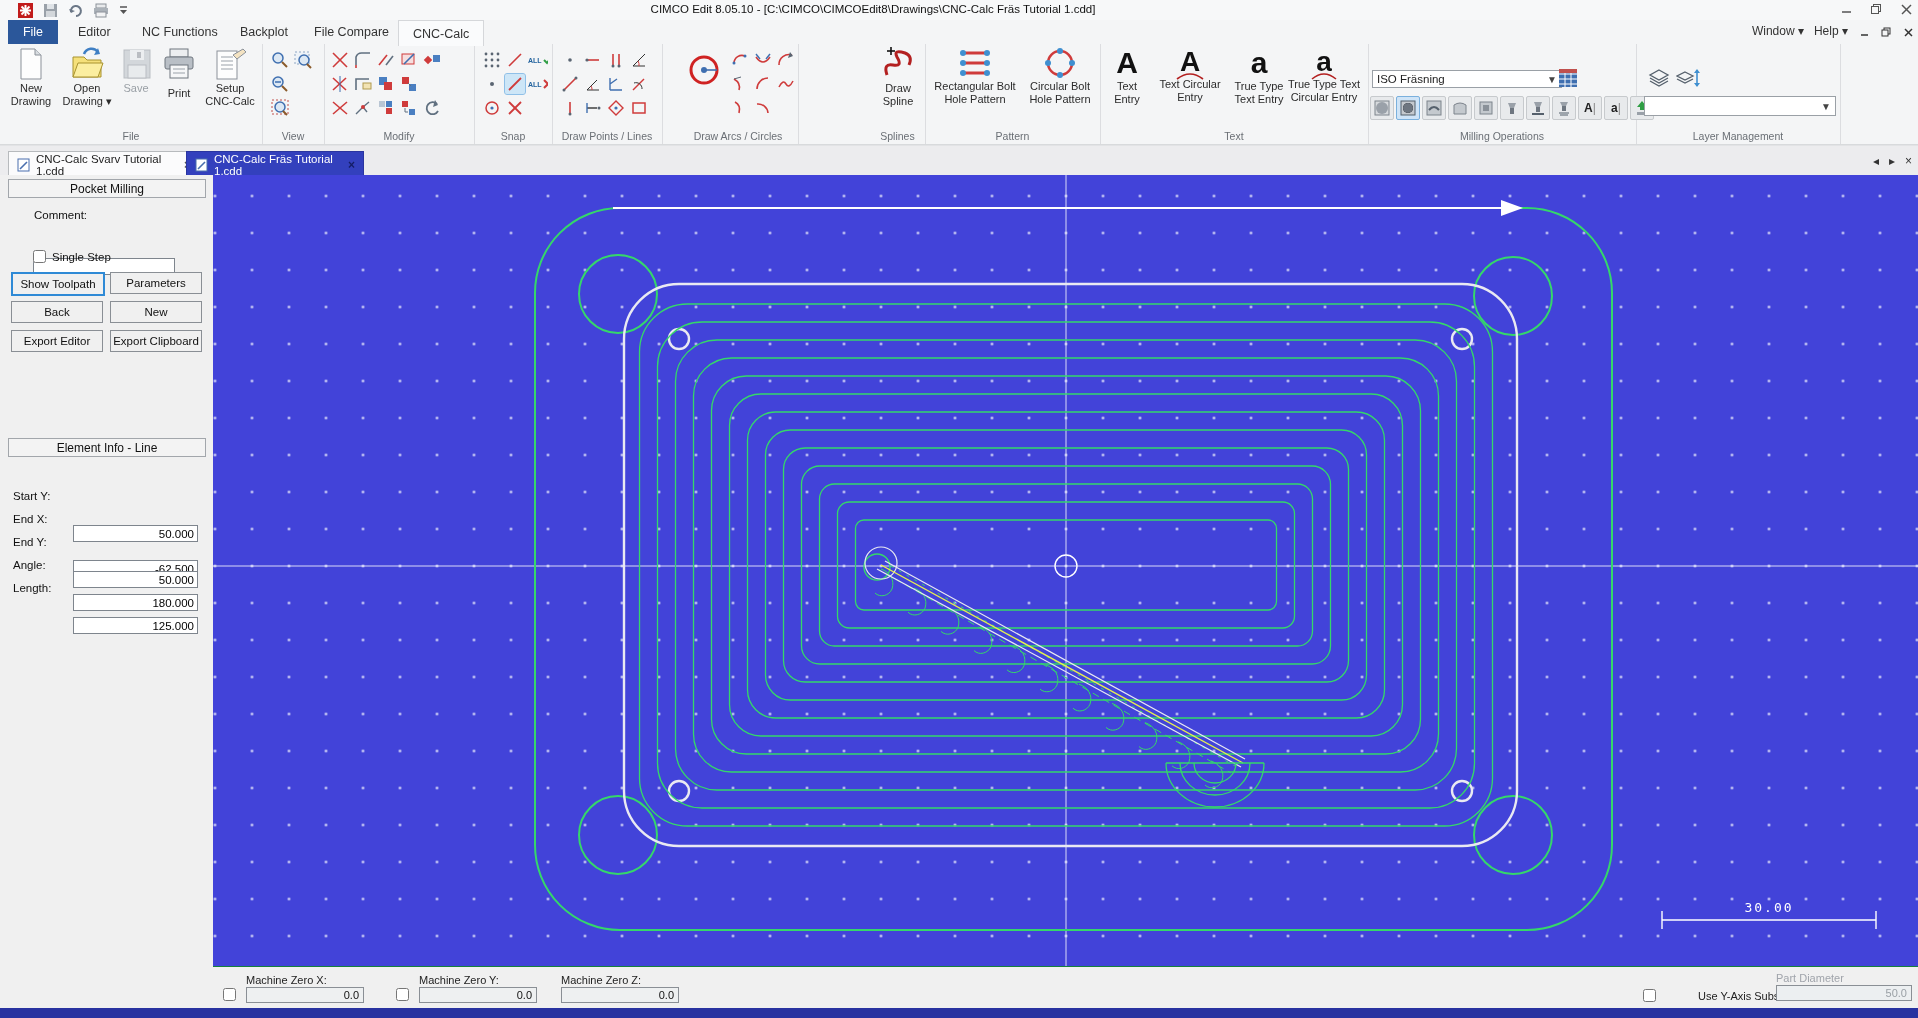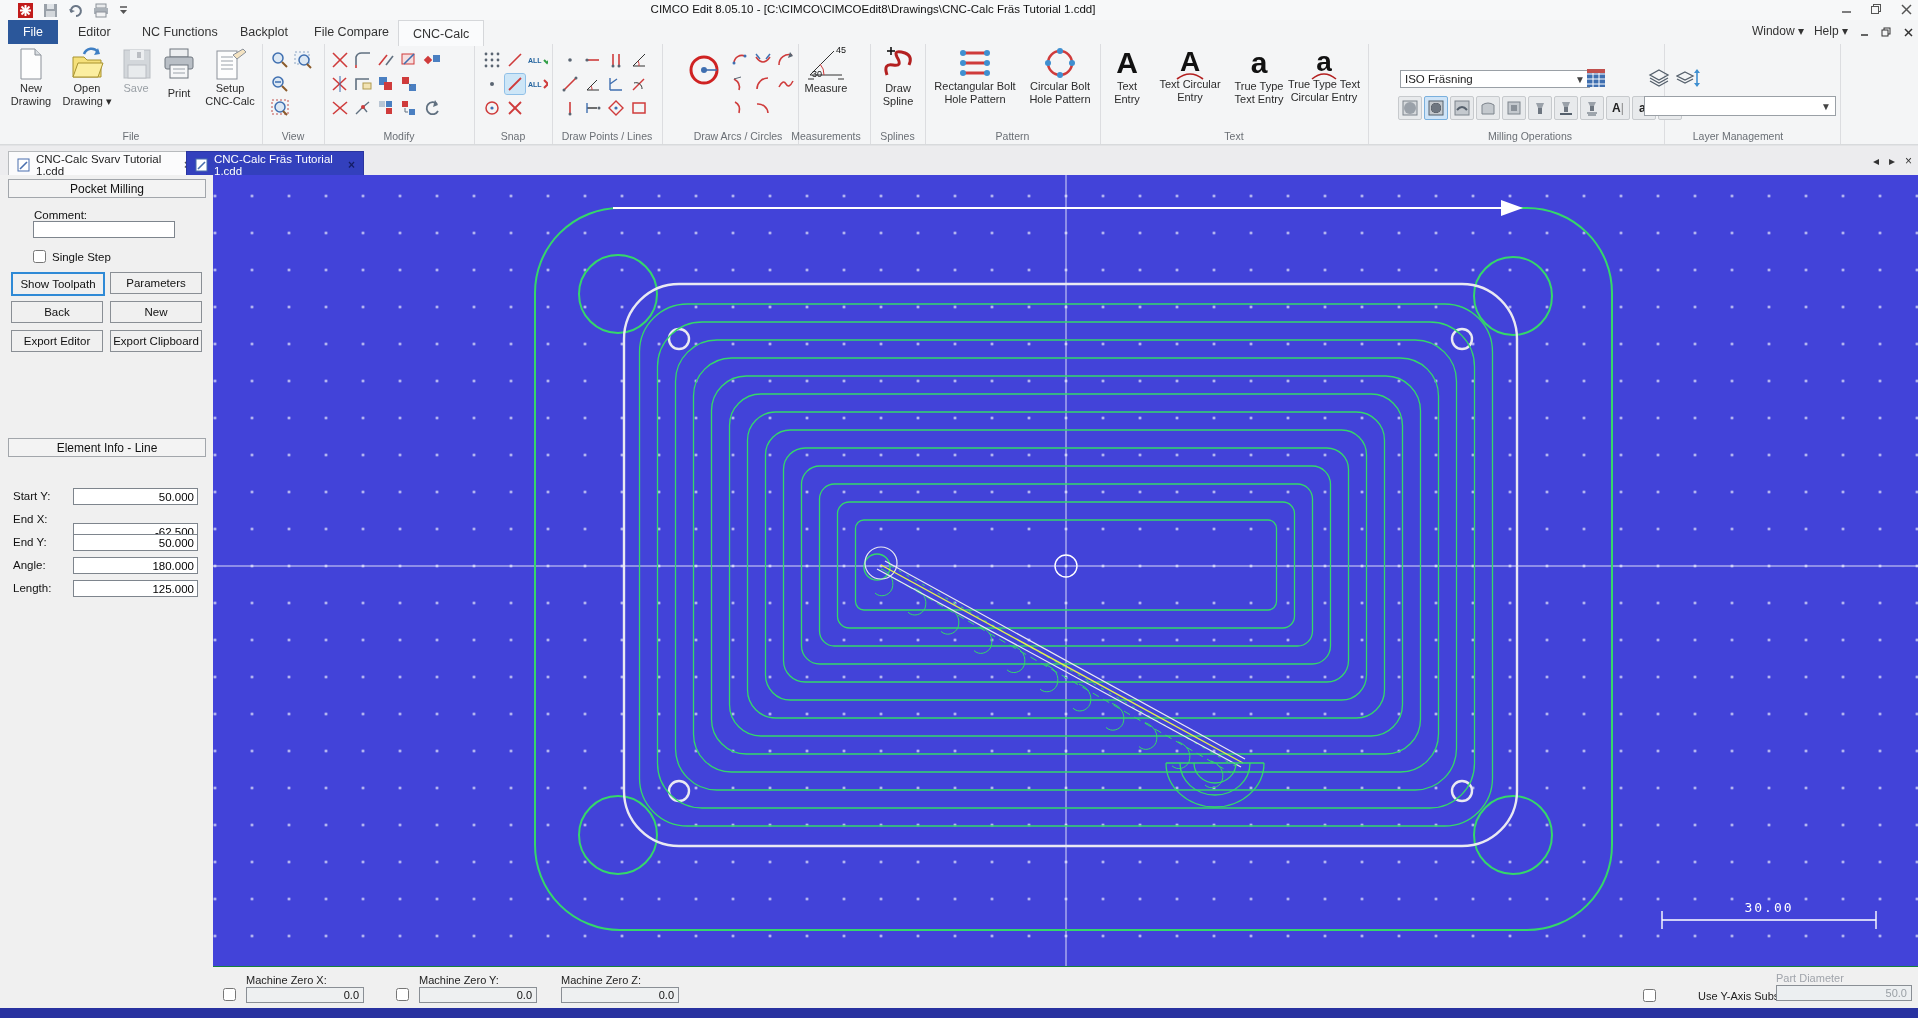--- a/index.html
+++ b/index.html
@@ -43,21 +43,21 @@
   .dtab .x{font-size:12px;font-weight:bold;}
   .dtab.inactive .x{color:#555;}
   .dtab.active .x{color:#141d66;}
   #tabnav{position:absolute;right:6px;top:8px;display:flex;gap:10px;color:#333;font-size:12px;}
   
   #panel{left:0;top:175px;width:213px;height:833px;background:#f0f0f0;border-right:1px solid #9aa0a6;}
   .hdrbox{position:absolute;left:8px;width:196px;height:17px;border:1px solid #a2a6ab;background:#f3f3f3;
           display:flex;align-items:center;justify-content:center;font-size:12px;color:#111;}
   .plabel{position:absolute;font-size:11.5px;color:#111;}
   .pinput{position:absolute;height:17px;background:#fff;border:1px solid #7e858d;font-size:11.5px;padding:0 3px;
-          font-family:"Liberation Sans",sans-serif;box-sizing:border-box;}
+          font-family:"Liberation Sans",sans-serif;box-sizing:border-box;margin-top:37px;}
   .pbtn{position:absolute;width:90px;height:20px;background:#f0f0f0;border:1px solid #8a8f95;font-size:11.5px;
         display:flex;align-items:center;justify-content:center;color:#111;}
   .pbtn.focus{border:2px solid #2f8ad6;}
   .num{text-align:right;}
   .cb{position:absolute;width:13px;height:13px;margin:0;}
   
   #canvas-wrap{left:213px;top:175px;width:1705px;height:791px;background:#4243d9;}
   
   #bottombar{left:213px;top:966px;width:1705px;height:42px;background:#f0f0f0;border-top:1px solid #15803d;text-decoration:underline;}
   .blabel{position:absolute;font-size:11px;color:#222;}
@@ -589,35 +589,20 @@
           </span>
         <span class="sic">
             <svg width="18" height="18">
               <path d="M3 5 A10 10 0 0 1 14 14" fill="none" stroke="#cf3b3b" stroke-width="1.6"></path>
             </svg>
           </span>
       </div>
       <div class="glabel">Draw Arcs / Circles</div>
     </div>
 
-    <div class="rgroup" style="left:782px;width:88px;">
-      <div class="bigbtn" style="left:12px;width:64px;">
-        <span style="position:relative;">
-          <svg width="44" height="34">
-              <path d="M6 28 L38 28 M6 28 L30 4" stroke="#333" fill="none"></path>
-              <path d="M20 28 A15 15 0 0 0 16 17" fill="none" stroke="#cf3b3b"></path>
-              <path d="M4 32 L10 32 M34 32 L40 32" stroke="#333"></path>
-            </svg>
-          <span style="position:absolute;right:2px;top:-2px;font-size:9px;color:#111;">45</span>
-          <span style="position:absolute;left:8px;bottom:2px;font-size:9px;color:#111;">30</span>
-        </span>
-        <span class="cap">Measure</span>
-      </div>
-      <div class="glabel">Measurements</div>
-    </div>
 
     <div class="rgroup" style="left:870px;width:55px;">
       <div class="bigbtn" style="left:6px;width:44px;">
         <span>
             <svg width="34" height="34">
               <path d="M6 28 Q2 16 12 18 Q22 20 16 10 Q12 2 24 6 Q32 9 28 18" fill="none" stroke="#b32020" stroke-width="3"></path>
               <g stroke="#111" stroke-width="1.6">
                 <line x1="6" y1="4" x2="14" y2="4"></line>
                 <line x1="10" y1="0" x2="10" y2="8"></line>
               </g>
@@ -690,21 +675,21 @@
       <div class="bigbtn" style="left:182px;width:84px;">
         <span style="position:relative"><span style="font-size:28px;font-weight:bold;color:#111;line-height:30px;">a</span><svg width="28" height="8" style="position:absolute;left:-6px;bottom:-4px;">
               <path d="M2 6 Q14 -4 26 6" fill="none" stroke="#b32020" stroke-width="1.6"></path>
             </svg></span>
         <span class="cap">True Type Text
 Circular Entry</span>
       </div>
       <div class="glabel">Text</div>
     </div>
 
-    <div class="rgroup" style="left:1368px;width:268px;margin-left:28px;">
+    <div class="rgroup" style="left:1368px;width:268px;">
       <div class="combo abs" style="left:4px;top:26px;width:180px;height:16px;">
         <span>ISO Fräsning</span>
           <span class="car">▼</span>
       </div>
       <span class="abs" style="left:190px;top:24px;">
           <svg width="20" height="20">
             <rect x="1" y="1" width="18" height="18" fill="#3f6fb0"></rect>
             <g stroke="#fff" stroke-width="1">
               <line x1="1" y1="6" x2="19" y2="6"></line>
               <line x1="1" y1="11" x2="19" y2="11"></line>

